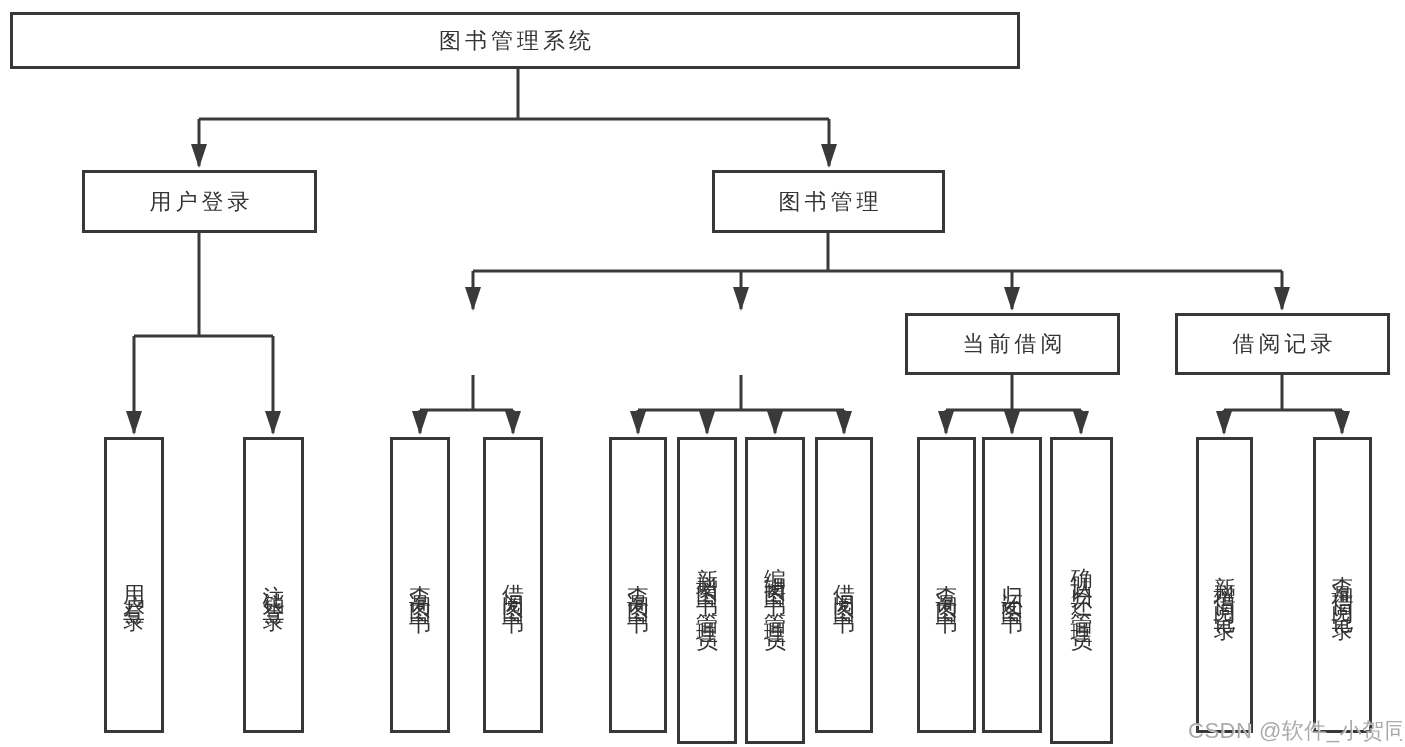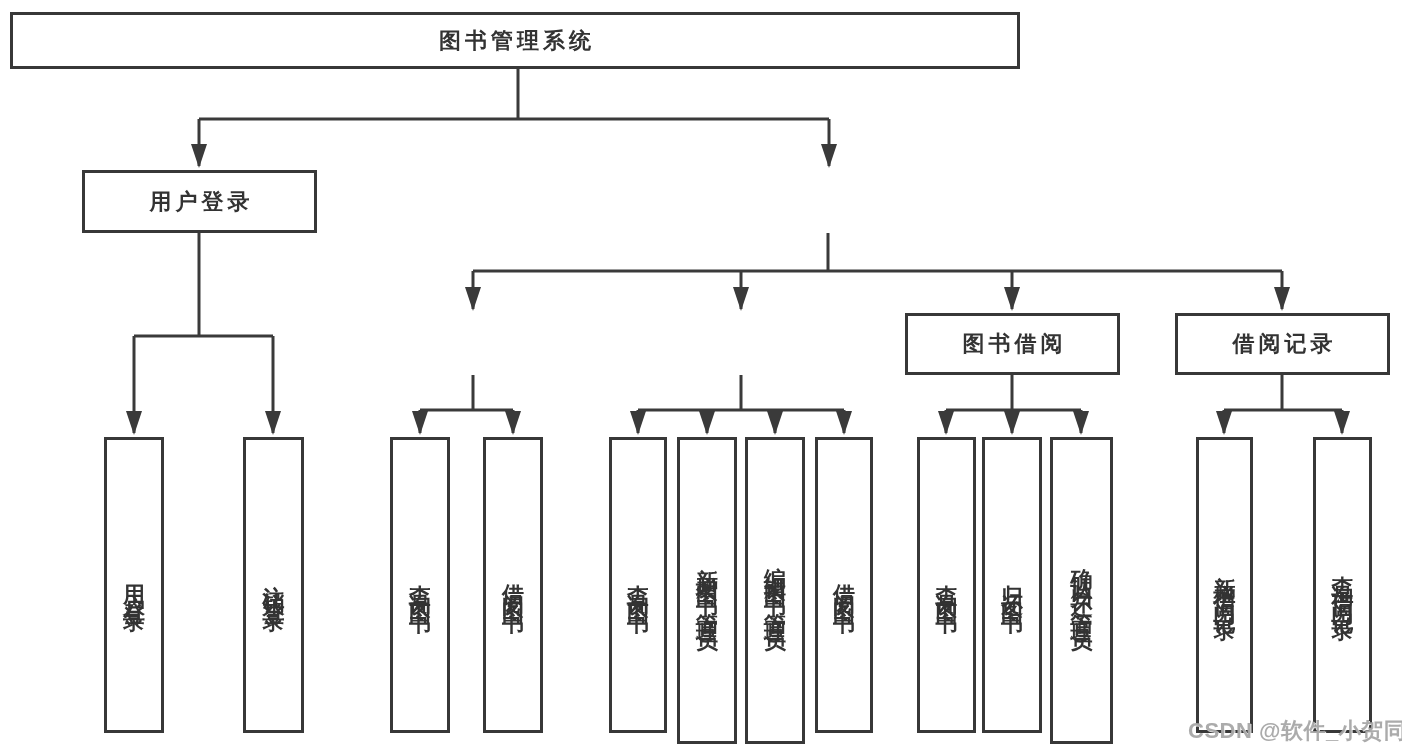--- a/index.html
+++ b/index.html
@@ -7,21 +7,20 @@
     padding: 0;
     background: #ffffff;
     font-family: "Liberation Sans", sans-serif;
   }
   #stage {
     position: relative;
     width: 1402px;
     height: 747px;
     background: #ffffff;
     overflow: hidden;
-    font-weight: bold;
   }
   #connectors {
     position: absolute;
     left: 0;
     top: 0;
     z-index: 1;
   }
   .ln {
     fill: none;
     stroke: #3a3a3a;
@@ -112,23 +111,26 @@
     <path class="ln" marker-end="url(#arw)" d="M1342,410 L1342,433"></path>
   </svg>
 
   <div class="node" style="left:10px;top:12px;width:1010px;height:57px">
     <span class="lbl">图书管理系统</span>
   </div>
 
   <div class="node" style="left:82px;top:170px;width:235px;height:63px">
     <span class="lbl">用户登录</span>
   </div>
+  <div class="node" style="left:712px;top:170px;width:233px;height:63px">
+    <span class="lbl">图书管理</span>
+  </div>
 
   <div class="node" style="left:905px;top:313px;width:215px;height:62px">
-    <span class="lbl">图书借阅</span>
+    <span class="lbl">当前借阅</span>
   </div>
   <div class="node" style="left:1175px;top:313px;width:215px;height:62px">
     <span class="lbl">借阅记录</span>
   </div>
 
   <div class="node v" style="left:104px;top:437px;width:60px;height:296px">
     <span class="lbl">用户登录</span>
   </div>
   <div class="node v" style="left:243px;top:437px;width:61px;height:296px">
     <span class="lbl">注销登录</span>

